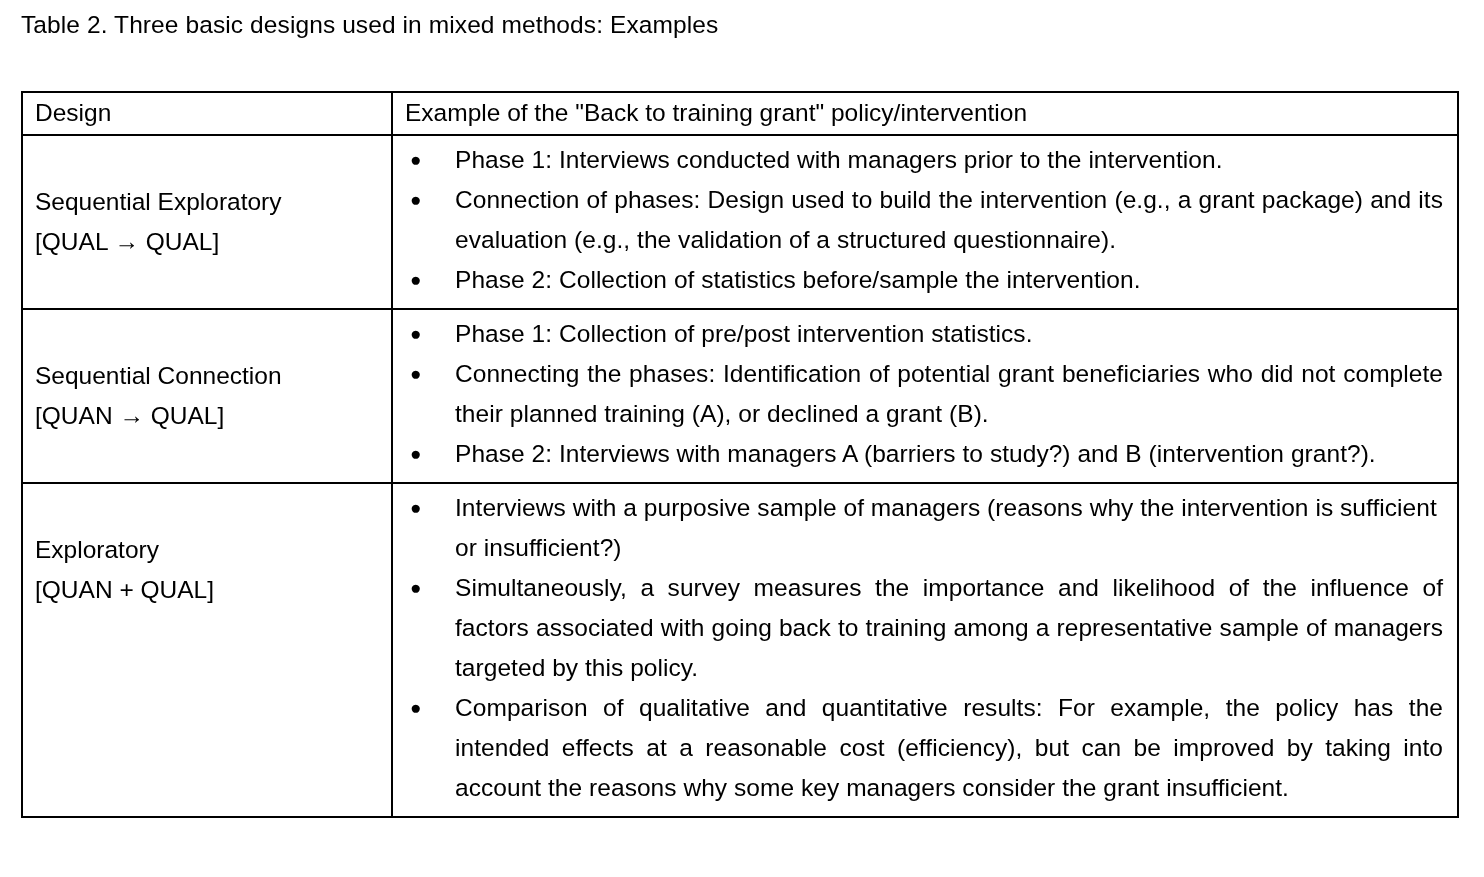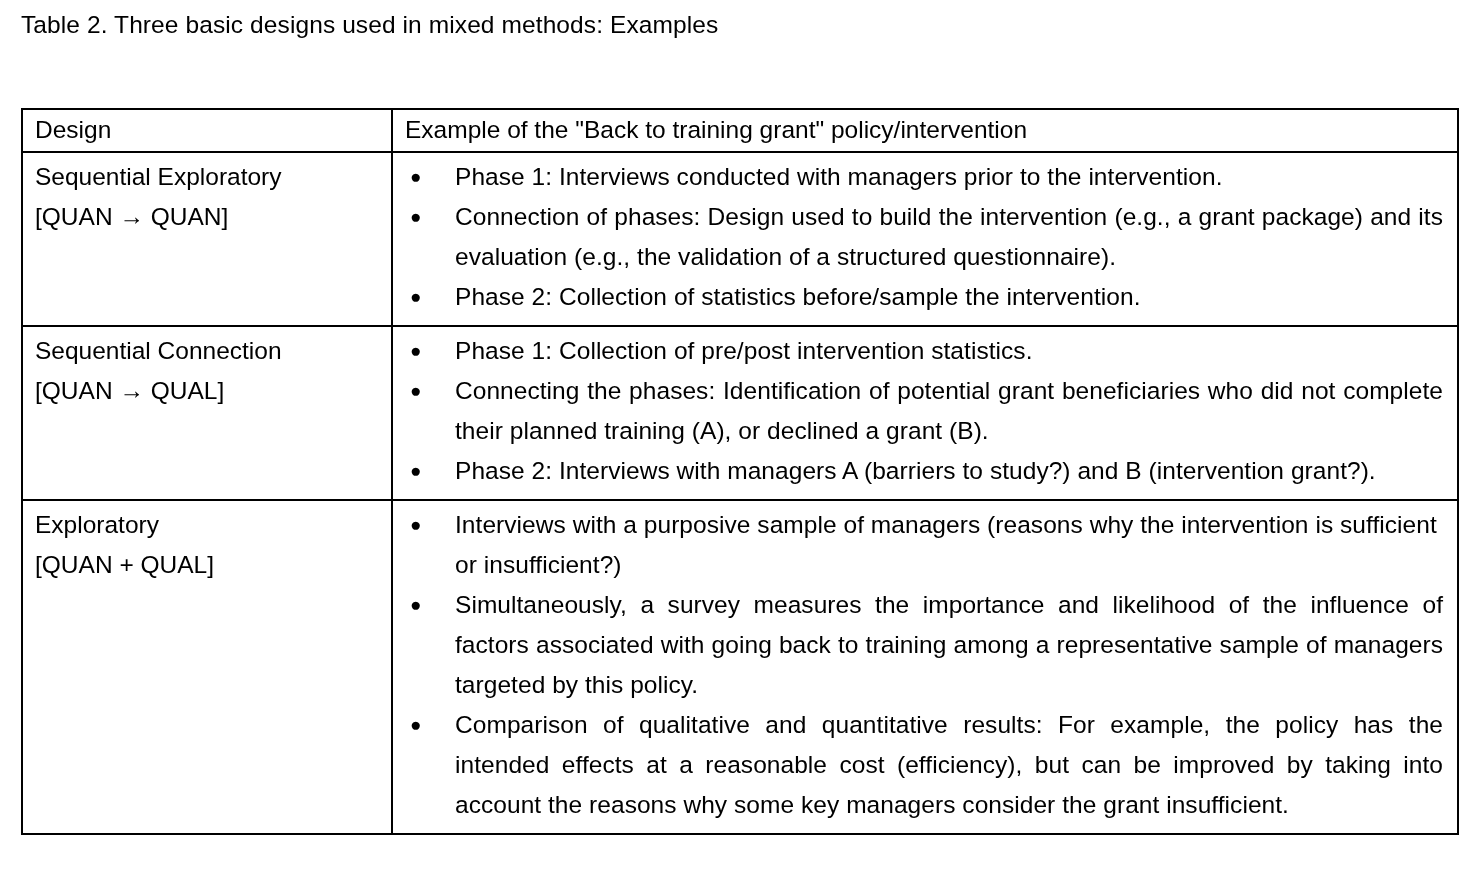--- a/index.html
+++ b/index.html
@@ -28,21 +28,21 @@
     top: 10px;
     font-size: 24.5px;
     line-height: 30px;
     letter-spacing: 0.1px;
     white-space: nowrap;
   }
 
   .data-table {
     position: absolute;
     left: 21px;
-    top: 108px;
+    top: 91px;
     width: 1438px;
     border-collapse: collapse;
     table-layout: fixed;
   }
 
   .data-table td {
     border: 2px solid #000000;
     vertical-align: top;
     padding: 0;
   }
@@ -57,20 +57,21 @@
   .hdr-text {
     font-size: 24.5px;
     line-height: 38px;
     padding: 1px 0 0 12px;
     white-space: nowrap;
   }
 
   
   .design-cell {
     padding: 4px 0 8px 12px;
+    margin-top: 42px;
   }
   .design-name,
   .design-code {
     font-size: 24.5px;
     line-height: 40px;
     white-space: nowrap;
   }
 
   
   .bullets {
@@ -119,21 +120,21 @@
         </td>
         <td class="hdr-cell">
           <div class="hdr-text">Example of the "Back to training grant" policy/intervention</div>
         </td>
       </tr>
 
       <tr>
         <td>
           <div class="design-cell">
             <div class="design-name">Sequential Exploratory</div>
-            <div class="design-code">[QUAN → QUAN]</div>
+            <div class="design-code">[QUAL → QUAL]</div>
           </div>
         </td>
         <td>
           <ul class="bullets">
             <li>
               <span class="bullet-marker">●</span>
               <span class="txt">Phase 1: Interviews conducted with managers prior to the intervention.</span>
             </li>
             <li>
               <span class="bullet-marker">●</span>

